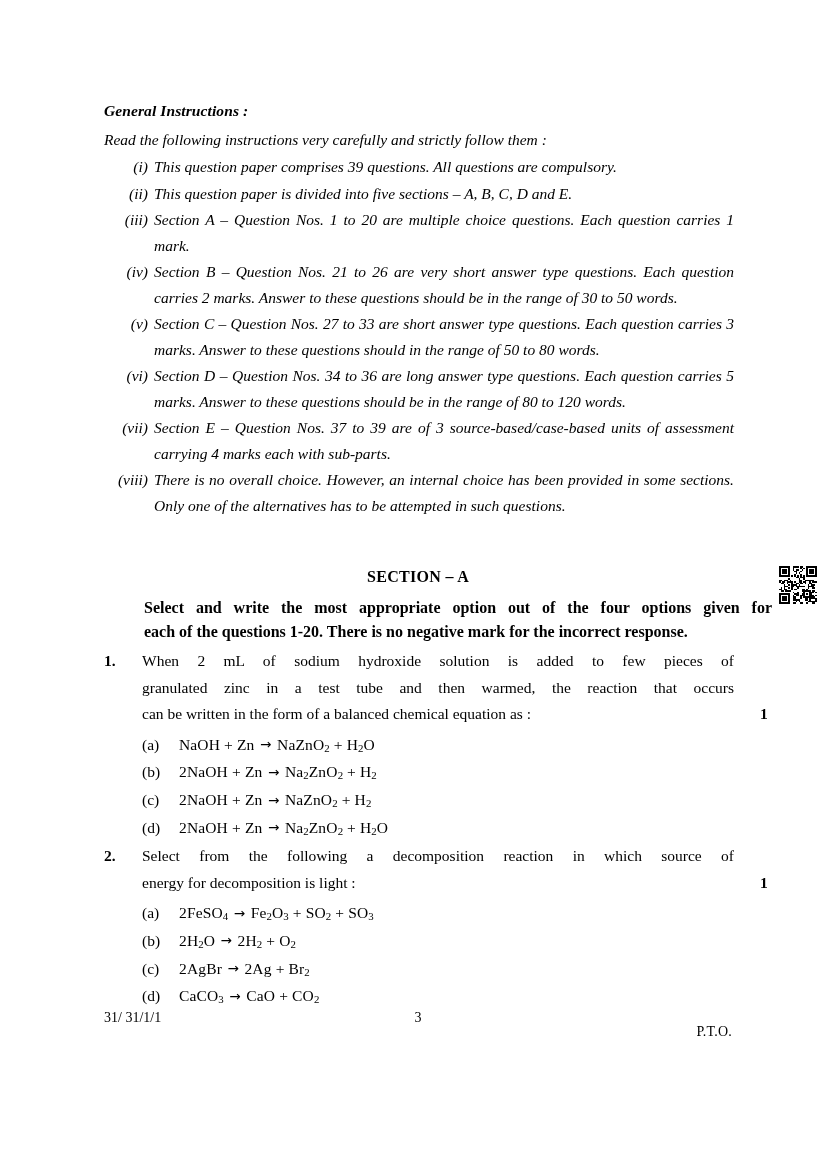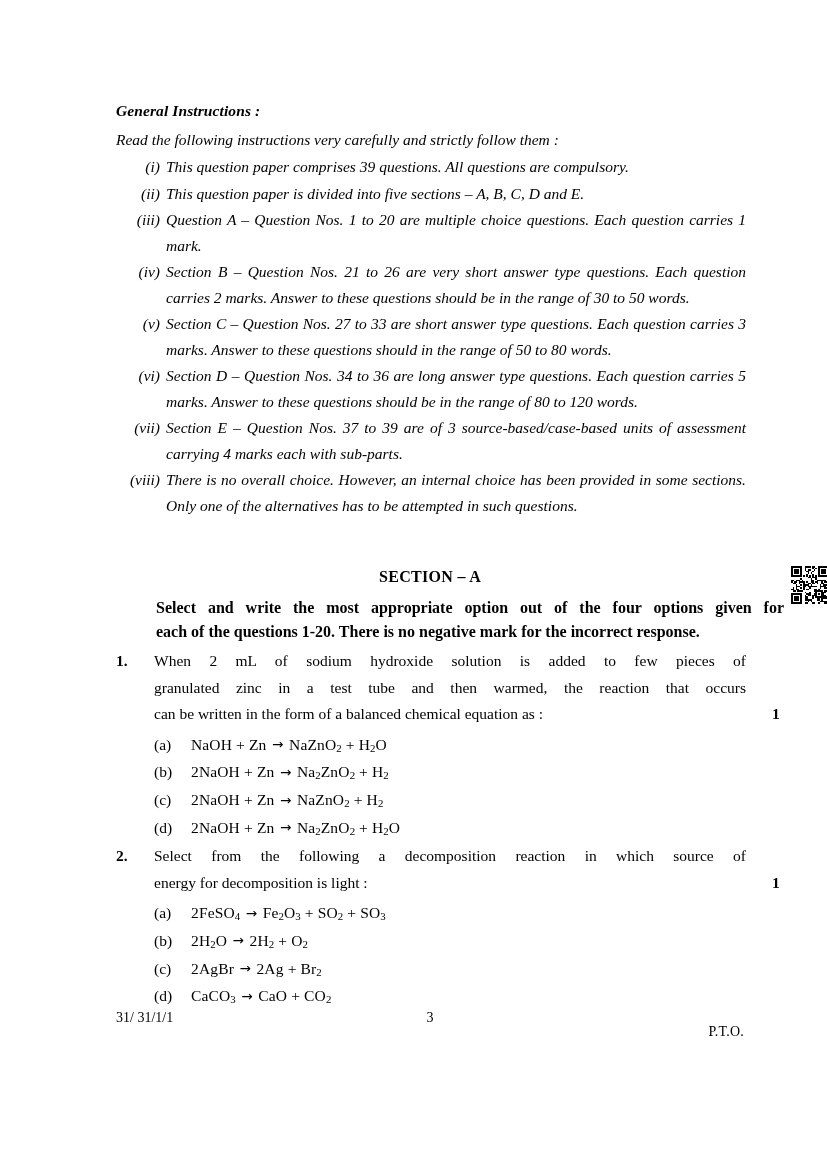--- a/index.html
+++ b/index.html
@@ -11,21 +11,21 @@
     width: 827px;
     height: 1169px;
     position: relative;
     font-family: "Liberation Serif", "DejaVu Serif", serif;
     color: #000000;
     overflow: hidden;
   }
 
   .page {
     position: absolute;
-    left: 16px; top: 0;
+    left: 4px; top: 0;
     width: 754px;
     height: 1169px;
   }
 
   
   .instructions {
     position: absolute;
     left: 100px;
     top: 98px;
     width: 630px;
@@ -205,21 +205,21 @@
 <body>
 
 <div class="page">
 
   <div class="instructions">
     <div class="gi-title">General Instructions :</div>
     <div class="gi-lead">Read the following instructions very carefully and strictly follow them :</div>
     <div class="inst-list" id="inst-list">
         <div class="inst-item"><span class="marker">(i)</span><span>This question paper comprises </span><b>39</b><span> questions. </span><b>All</b><span> questions are compulsory.</span></div>
         <div class="inst-item"><span class="marker">(ii)</span><span>This question paper is divided into </span><b>five</b><span> sections – </span><b>A, B, C, D</b><span> and </span><b>E</b><span>.</span></div>
-        <div class="inst-item"><span class="marker">(iii)</span><b>Question</b><span> A – Question Nos. </span><b>1</b><span> to </span><b>20</b><span> are multiple choice questions. Each question carries </span><b>1</b><span> mark.</span></div>
+        <div class="inst-item"><span class="marker">(iii)</span><b>Section</b><span> A – Question Nos. </span><b>1</b><span> to </span><b>20</b><span> are multiple choice questions. Each question carries </span><b>1</b><span> mark.</span></div>
         <div class="inst-item"><span class="marker">(iv)</span><b>Section B</b><span> – Question Nos. </span><b>21</b><span> to </span><b>26</b><span> are very short answer type questions. Each question carries </span><b>2</b><span> marks. Answer to these questions should be in the range of 30 to 50 words.</span></div>
         <div class="inst-item"><span class="marker">(v)</span><b>Section C</b><span> – Question Nos. </span><b>27</b><span> to </span><b>33</b><span> are short answer type questions. Each question carries </span><b>3</b><span> marks. Answer to these questions should in the range of 50 to 80 words.</span></div>
         <div class="inst-item"><span class="marker">(vi)</span><b>Section D</b><span> – Question Nos. </span><b>34</b><span> to </span><b>36</b><span> are long answer type questions. Each question carries </span><b>5</b><span> marks. Answer to these questions should be in the range of 80 to 120 words.</span></div>
         <div class="inst-item"><span class="marker">(vii)</span><b>Section E</b><span> – Question Nos. </span><b>37</b><span> to </span><b>39</b><span> are of 3 source-based/case-based units of assessment carrying </span><b>4</b><span> marks each with sub-parts.</span></div>
         <div class="inst-item wide"><span class="marker">(viii)</span><span>There is no overall choice. However, an internal choice has been provided in some sections. Only one of the alternatives has to be attempted in such questions.</span></div>
       </div>
   </div>
 
   <div class="section-head">SECTION – A</div>
 

